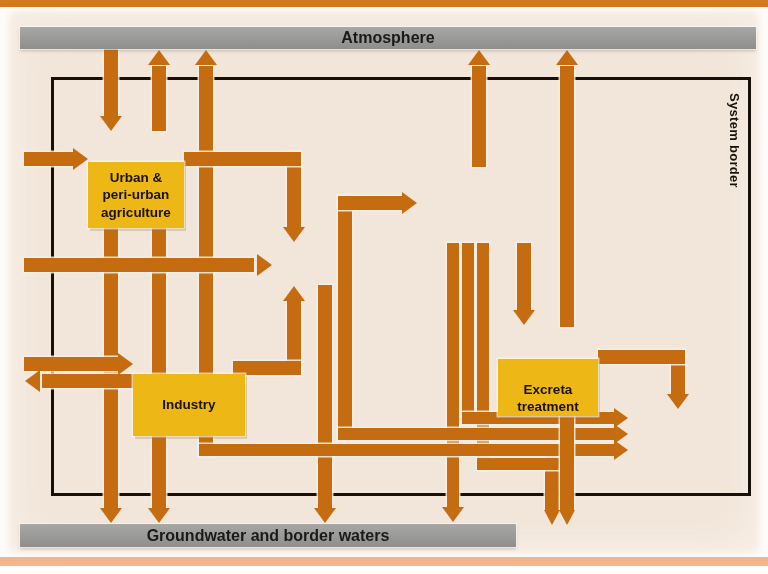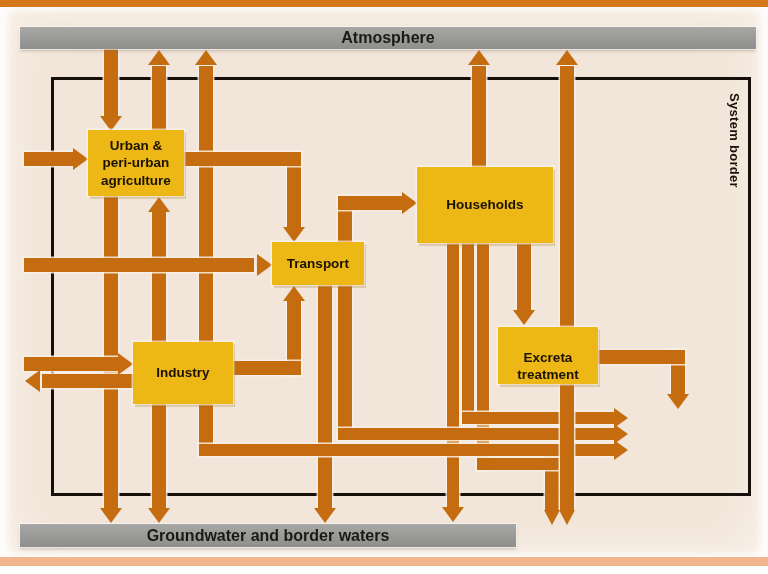--- a/index.html
+++ b/index.html
@@ -26,26 +26,26 @@
        display:flex;align-items:center;justify-content:center;
        box-shadow:0 0 0 1px rgba(255,255,255,.55),0 2px 3px rgba(120,105,90,.35);
        font-size:16px;font-weight:700;color:var(--bartext);}
   .bar-atmosphere{left:20px;top:27px;width:736px;height:22px;}
   .bar-groundwater{left:20px;top:524px;width:496px;height:23px;}
   .bar-soil{left:534px;top:524px;width:222px;height:23px;}
 
   .node{position:absolute;background:var(--boxfill);z-index:5;display:flex;align-items:center;
         justify-content:center;text-align:center;font-size:13.5px;font-weight:700;
         color:var(--boxtext);line-height:1.3;
-        box-shadow:0 0 0 1.5px rgba(255,248,238,.65),2px 2.5px 0 rgba(145,95,10,.4);}
+        box-shadow:0 0 0 1.5px rgba(255,248,238,.65),2px 2.5px 0 rgba(145,95,10,.4);margin-top:32px;}
   .pre{white-space:pre-line;}
   .node-agriculture{left:88px;top:130px;width:96px;height:66px;}
   .node-transport{left:272px;top:242px;width:92px;height:43px;}
   .node-households{left:417px;top:167px;width:136px;height:76px;}
-  .node-industry{left:133px;top:342px;width:100px;height:62px;}
+  .node-industry{left:133px;top:342px;width:112px;height:62px;}
   .node-excreta{left:498px;top:327px;width:100px;height:57px;align-items:flex-end;}
   .node-landfill{left:628px;top:409px;width:107px;height:45px;}
 
   .strip{position:absolute;background:var(--arrow);z-index:2;
          box-shadow:0 0 0 1.5px rgba(249,241,232,.85);}
   .hz{z-index:3;}
   .top4{z-index:4;}
   .head{position:absolute;width:0;height:0;z-index:4;}
   .hd{border-left:11px solid transparent;border-right:11px solid transparent;border-top:15px solid var(--arrow);}
   .hu{border-left:11px solid transparent;border-right:11px solid transparent;border-bottom:15px solid var(--arrow);}
@@ -124,26 +124,20 @@
     <div class="head hr sm" style="left:614px;top:408px;"></div>
     <div class="head hr sm" style="left:614px;top:424px;"></div>
     <div class="head hr sm" style="left:614px;top:440px;"></div>
   </div>
 
   <div class="node node-agriculture">
     <span class="pre">Urban &amp;
 peri-urban
 agriculture</span>
   </div>
-  <div class="node node-transport">
-    <span>Transport</span>
-  </div>
-  <div class="node node-households">
-    <span>Households</span>
-  </div>
   <div class="node node-industry">
     <span>Industry</span>
   </div>
   <div class="node node-excreta">
     <span class="pre">Excreta
 treatment</span>
   </div>
 
   <div class="bar bar-atmosphere">
     <span>Atmosphere</span>

